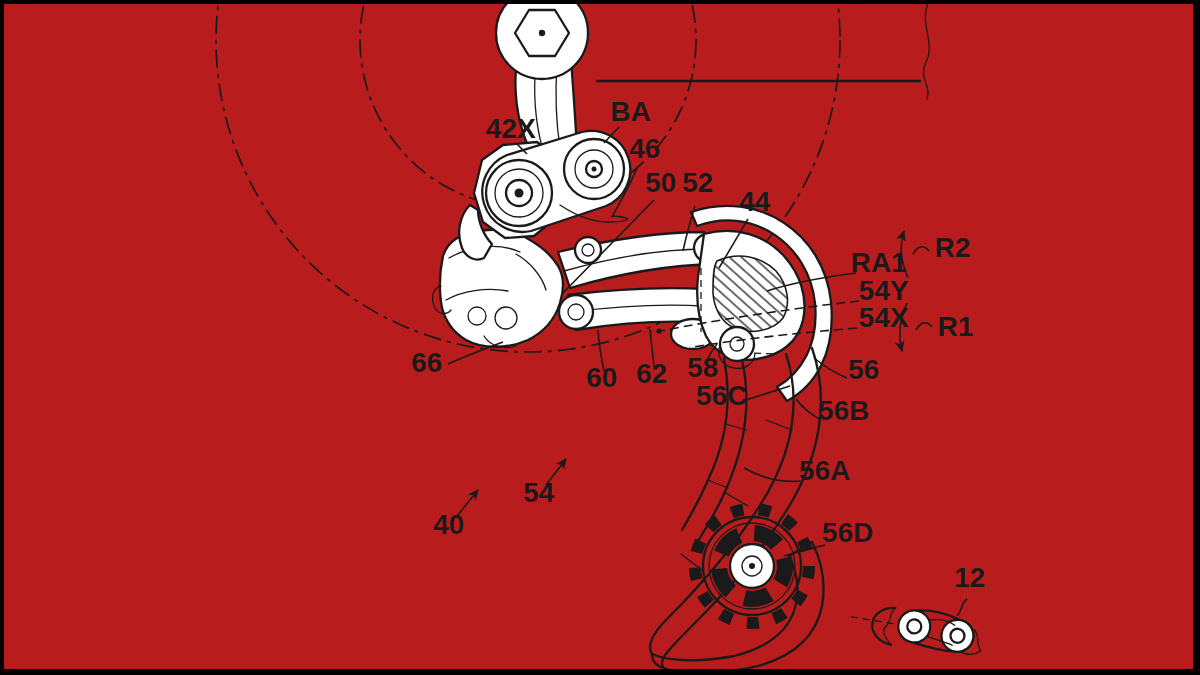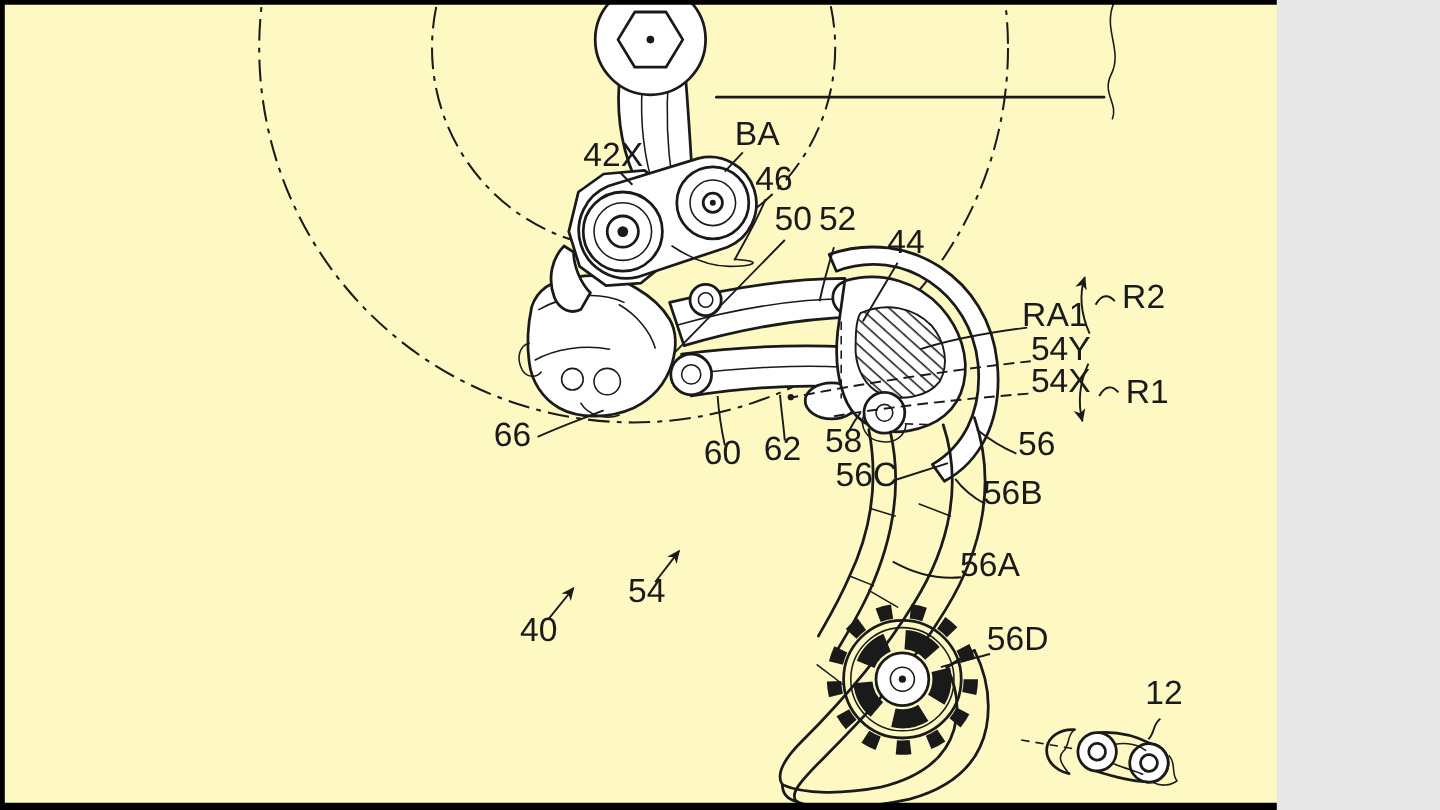--- a/index.html
+++ b/index.html
@@ -1,16 +1,16 @@
 <!DOCTYPE html>
 <html><head>
 <meta charset="utf-8">
 <style>
   html,body{margin:0;padding:0;background:#e8e8e8;}
-  .page{position:relative;width:1064px;height:675px;background:#fef9c3;overflow:hidden;}
+  .page{position:relative;width:1200px;height:675px;background:#b91c1c;overflow:hidden;font-weight:bold;}
   svg{position:absolute;left:0;top:0;display:block;}
   .ln{fill:none;stroke:#1a1a1a;stroke-width:2.3;stroke-linecap:round;stroke-linejoin:round;}
   .fw{fill:#ffffff;stroke:#1a1a1a;stroke-width:2.3;stroke-linejoin:round;}
   .t{fill:none;stroke:#1a1a1a;stroke-width:1.3;stroke-linecap:round;}
   .dd{fill:none;stroke:#1a1a1a;stroke-width:1.7;stroke-dasharray:18 6 4 6;}
   .hid{fill:none;stroke:#1a1a1a;stroke-width:1.3;stroke-dasharray:7 5;}
   .leader{fill:none;stroke:#1a1a1a;stroke-width:1.6;}
   .leader.dashed{stroke-dasharray:9 5;}
   .ref{font-family:"Liberation Sans","DejaVu Sans",sans-serif;font-size:28px;fill:#1a1a1a;text-anchor:middle;}
   .border-line{stroke:#000;fill:none;}

